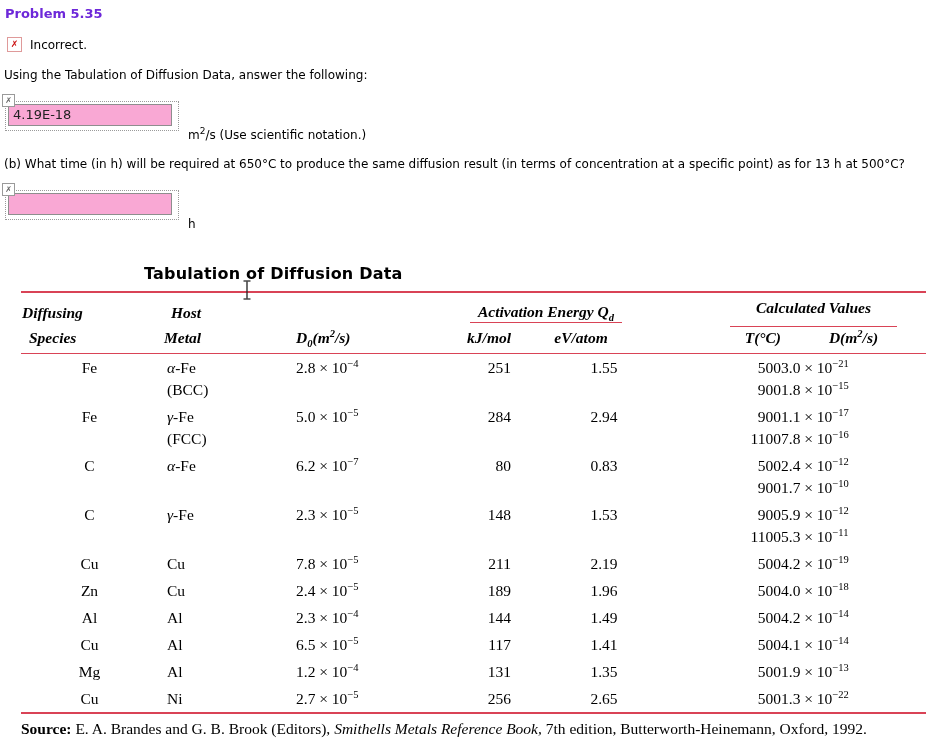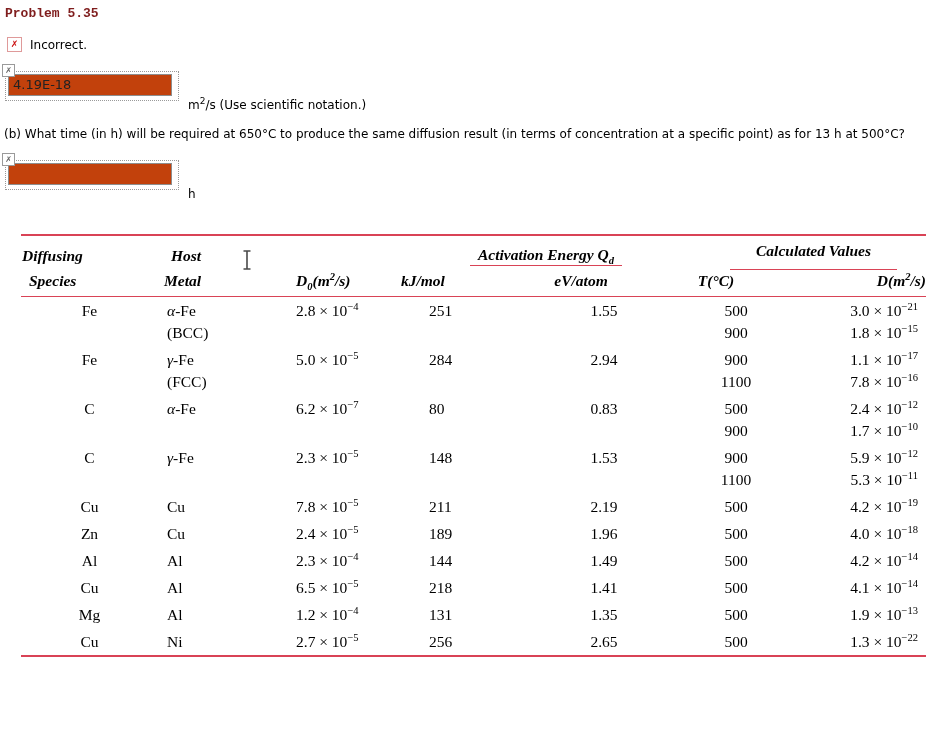--- a/index.html
+++ b/index.html
@@ -9,21 +9,21 @@
   .prob-title{font-weight:bold;font-size:13px;margin:6px 0 0 5px;}
   .status-row{display:flex;align-items:center;gap:8px;margin:16px 0 0 7px;}
   .status-icon{width:13px;height:13px;border:1px solid #df9a9a;color:#cc1111;
        font-weight:bold;font-size:9px;line-height:13px;text-align:center;flex:0 0 auto;}
   .status-label{font-size:12px;}
   .intro{font-size:12px;margin:16px 0 0 4px;}
   .question{font-size:12px;margin:15px 0 0 4px;white-space:nowrap;}
   .answer-row{display:flex;align-items:center;gap:9px;margin:7px 0 0 5px;}
   .answer-box{position:relative;width:172px;height:28px;border:1px dotted #9a9a9a;}
   .answer-input{position:absolute;left:2px;top:2px;box-sizing:border-box;width:164px;height:22px;
-       border:1px solid #8e8e8e;background:#c2410c;font:13px "DejaVu Sans",sans-serif;padding:0 4px;color:#222;}
+       border:1px solid #8e8e8e;background:#f9a8d4;font:13px "DejaVu Sans",sans-serif;padding:0 4px;color:#222;}
   .marker-icon{position:absolute;left:-4px;top:-8px;width:11px;height:11px;background:#fff;
        border:1px solid #9a9a9a;color:#666;font-size:8px;font-weight:bold;line-height:11px;
        text-align:center;z-index:2;}
   .unit{font-size:12px;margin-top:39px;}
   .unit sup{font-size:9px;}
 
   .table-wrap{position:relative;margin:33px 0 0 21px;width:907px;
        font-family:"Liberation Serif",serif;}
   .t-title{font:bold 16px "DejaVu Sans",sans-serif;margin:0 0 8px 123px;letter-spacing:.2px;}
   .ibeam{position:absolute;left:221px;top:16px;opacity:.85;}
@@ -40,58 +40,60 @@
   tr.h2 .c1{text-align:left;padding-left:8px;}
   tr.h2 .c2{text-align:left;padding-left:33px;}
   tr.h2 .c3{text-align:left;padding-left:45px;}
   .group{display:inline-block;border-bottom:1.5px solid var(--rule);padding:0 8px 1px;text-align:right;}
   .group2{padding:0 26px 9px;}
   tbody td{font-size:15.5px;vertical-align:top;padding:3px 0 2px;line-height:22px;}
   tbody{border-bottom:2px solid var(--rule);}
   tbody .c1{text-align:center;padding-left:27px;}
   tbody .c2{text-align:left;padding-left:36px;}
   tbody .c3{text-align:left;padding-left:45px;}
-  .c4{text-align:left;padding-left:28px;}
+  .c4{text-align:right;padding-left:28px;}
   .c5{text-align:center;padding-left:46px;}
-  .c6{text-align:center;padding-left:40px;margin-top:40px;}
-  .c7{text-align:right;padding-right:8px;}
+  .c6{text-align:right;padding-left:40px;margin-top:40px;}
+  .c7{padding-right:8px;}
   sup,sub{font-size:68%;line-height:0;}
   .source{font-size:15.5px;margin-top:5px;max-width:878px;line-height:1.35;}
 </style>
 </head>
 <body>
 
 <div>
 
-  <div class="prob-title" style="color: #7f1d1d; font-family: Liberation Mono, monospace;">Problem 5.35</div>
+  <div class="prob-title" style="color: #6d28d9;">Problem 5.35</div>
 
   <div class="status-row">
     <span class="status-icon" style="color: rgb(204, 17, 17);">✗</span>
     <span class="status-label">Incorrect.</span>
   </div>
 
+  <div class="intro">Using the Tabulation of Diffusion Data, answer the following:</div>
 
   <div class="answer-row">
     <div class="answer-box">
       <span class="marker-icon">✗</span>
       <input class="answer-input" value="4.19E-18" style="">
     </div>
     <span class="unit">m<sup>2</sup>/s (Use scientific notation.)</span>
   </div>
 
   <div class="question">(b) What time (in h) will be required at 650°C to produce the same diffusion result (in terms of concentration at a specific point) as for 13 h at 500°C?</div>
   <div class="answer-row">
     <div class="answer-box">
       <span class="marker-icon">✗</span>
       <input class="answer-input" value="" style="">
     </div>
     <span class="unit">h</span>
   </div>
 
   <div class="table-wrap">
+    <div class="t-title">Tabulation of Diffusion Data</div>
     <span class="ibeam">
       <svg width="10" height="20" viewBox="0 0 10 20">
         <path d="M1.5 1 H8.5 M5 1 V19 M1.5 19 H8.5" stroke="#2b2b2b" stroke-width="1.6" fill="none"></path>
       </svg>
     </span>
 
     <table class="dtable">
       <colgroup>
         <col class="w1">
           <col class="w2">
@@ -238,21 +240,21 @@
             <td class="c7">
               <div>4.2 × 10<sup>−14</sup></div>
             </td>
           </tr>
           <tr>
             <td class="c1">Cu</td>
             <td class="c2">
               <div>Al</div>
             </td>
             <td class="c3">6.5 × 10<sup>−5</sup></td>
-            <td class="c4">218</td>
+            <td class="c4">117</td>
             <td class="c5">1.41</td>
             <td class="c6">
               <div>500</div>
             </td>
             <td class="c7">
               <div>4.1 × 10<sup>−14</sup></div>
             </td>
           </tr>
           <tr>
             <td class="c1">Mg</td>
@@ -280,15 +282,16 @@
             <td class="c6">
               <div>500</div>
             </td>
             <td class="c7">
               <div>1.3 × 10<sup>−22</sup></div>
             </td>
           </tr>
         </tbody>
     </table>
 
+    <div class="source"><b>Source:</b> E. A. Brandes and G. B. Brook (Editors), <i>Smithells Metals Reference Book,</i> 7th edition, Butterworth-Heinemann, Oxford, 1992.</div>
   </div>
 
 </div>
 
 </body></html>

